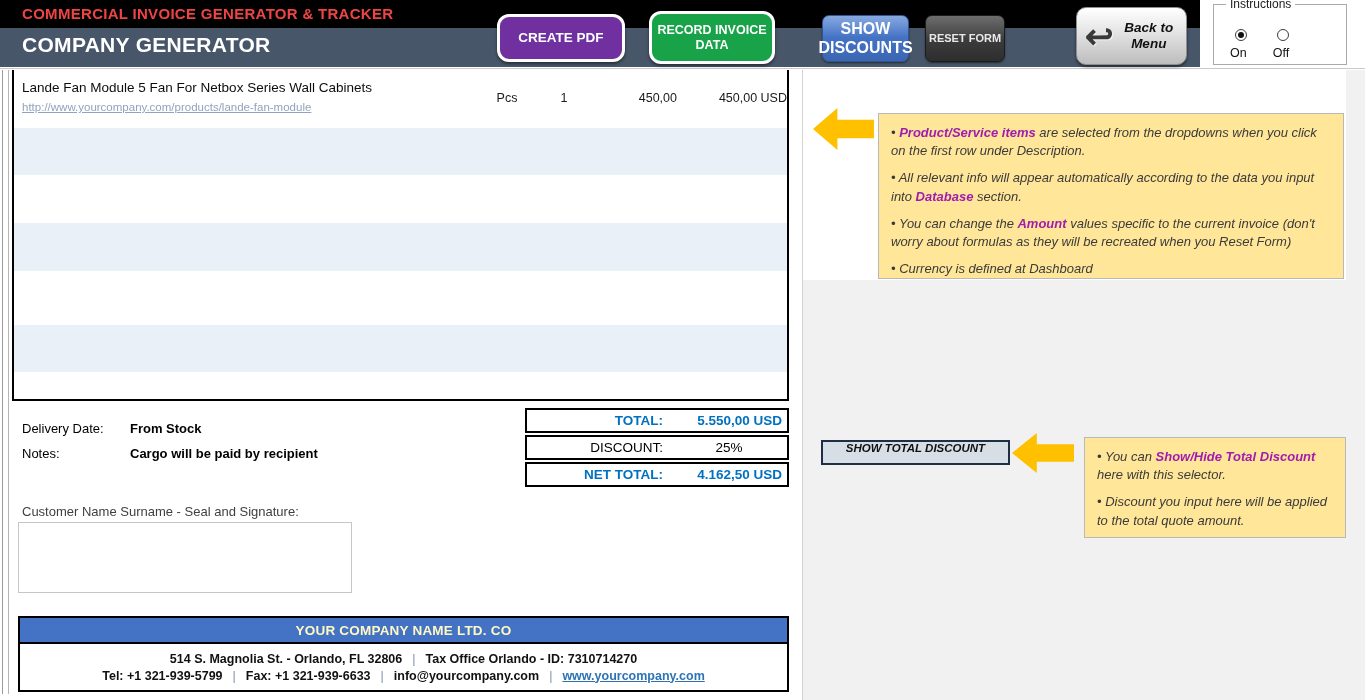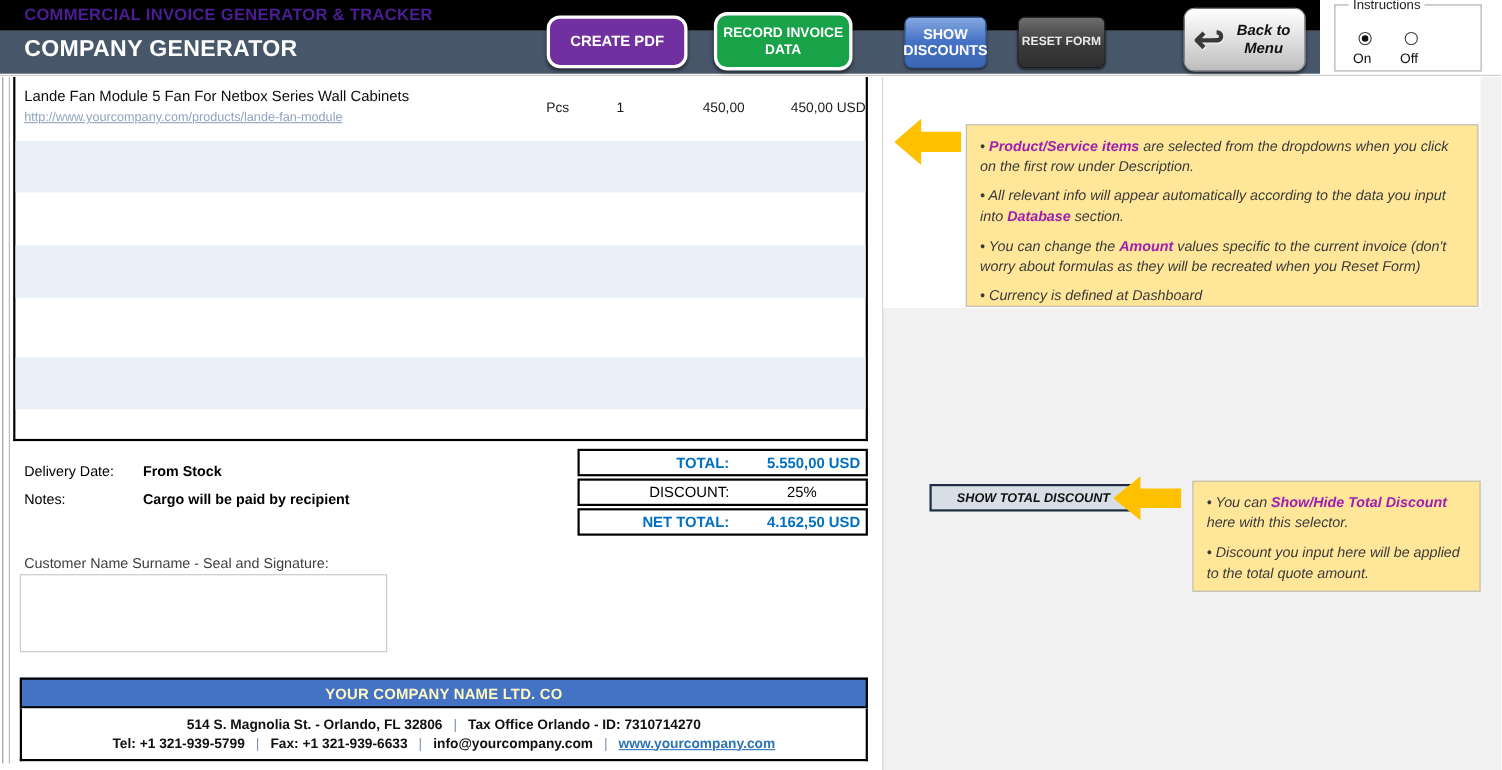--- a/index.html
+++ b/index.html
@@ -3,35 +3,35 @@
 <meta charset="utf-8">
 <style>
   * { margin:0; padding:0; box-sizing:border-box; }
   html,body { width:1365px; height:700px; }
   body { font-family:"Liberation Sans", sans-serif; background:#ffffff; position:relative; overflow:hidden; }
   .abs { position:absolute; }
 
   
   .hdr-black { left:0; top:0; width:1200px; height:28px; background:#000000; }
   .hdr-slate { left:0; top:28px; width:1200px; height:39px; background:#475668; }
-  .app-title { left:22px; top:5px; color:#4c1d95; font-size:15px; font-weight:bold; letter-spacing:.3px; }
+  .app-title { left:22px; top:5px; color:#ef4444; font-size:15px; font-weight:bold; letter-spacing:.3px; }
   .page-title { left:22px; top:33px; color:#ffffff; font-size:21px; font-weight:bold; letter-spacing:.3px; }
   .hdr-line { left:0; top:68px; width:1365px; height:0; border-top:1px solid #c9c9c9; }
 
   .hbtn { display:flex; align-items:center; justify-content:center; text-align:center;
           color:#fff; font-weight:bold; cursor:pointer; line-height:1.15; }
   .btn-pdf { left:497px; top:14px; width:128px; height:48px; background:#7030A0;
              border:3px solid #fff; border-radius:12px; font-size:13.5px;
              box-shadow:0 2px 3px rgba(0,0,0,.45); }
   .btn-record { left:649px; top:11px; width:126px; height:53px; background:#18A349;
              border:3px solid #fff; border-radius:12px; font-size:12.5px;
              box-shadow:0 2px 3px rgba(0,0,0,.45); }
-  .btn-showdisc { left:822px; top:15px; width:75px; height:47px;
+  .btn-showdisc { left:822px; top:15px; width:87px; height:47px;
              background:linear-gradient(180deg,#87a9e0 0%,#4472C4 48%,#3c66b2 100%);
-             border:1px solid #2F5597; border-radius:7px; font-size:13px;
+             border:1px solid #2F5597; border-radius:7px; font-size:16px;
              box-shadow:0 1px 2px rgba(0,0,0,.5); }
   .btn-reset { left:925px; top:15px; width:80px; height:47px;
              background:linear-gradient(180deg,#6e6e6e 0%,#3b3b3b 55%,#2e2e2e 100%);
              border:1px solid #1c1c1c; border-radius:7px; font-size:11px; color:#e9e9e9;
              box-shadow:0 1px 2px rgba(0,0,0,.5); }
   .btn-back { left:1076px; top:7px; width:111px; height:58px;
              background:linear-gradient(180deg,#ffffff 0%,#e3e3e3 45%,#bdbdbd 100%);
              border:1px solid #8f8f8f; border-radius:10px;
              box-shadow:0 2px 3px rgba(0,0,0,.5); display:flex; align-items:center; gap:6px;
              padding:0 8px; cursor:pointer; }
@@ -104,23 +104,23 @@
   .note p { margin-bottom:9px; }
   .note b { color:#a21caf; }
   .note1 { left:75px; top:43px; width:466px; height:166px; }
   .note2 { left:281px; top:367px; width:262px; height:101px; }
   .arrow { position:absolute; background:#FFC000;
           clip-path:polygon(0 50%, 40% 0, 40% 28%, 100% 28%, 100% 72%, 40% 72%, 40% 100%);
           filter:drop-shadow(1px 2px 1px rgba(0,0,0,.25)); }
   .arrow1 { left:10px; top:38px; width:61px; height:42px; }
   .arrow2 { left:209px; top:363px; width:62px; height:40px; }
   .std-btn { position:absolute; left:18px; top:370px; width:189px; height:25px;
-          background:#D8DEE6; border:2px solid #1f2e45; display:flex; align-items:center;
+          background:#D8DEE6; border:2px solid #1f2e45; display:flex; align-items:flex-start;
           justify-content:center; font-size:11.5px; font-weight:bold; font-style:italic;
-          color:#111; cursor:pointer;margin-left:24px; }
+          color:#111; cursor:pointer; }
 </style>
 </head>
 <body>
 
 <div class="abs hdr-black"></div>
 <div class="abs hdr-slate"></div>
 <div class="abs app-title">COMMERCIAL INVOICE GENERATOR &amp; TRACKER</div>
 <div class="abs page-title">COMPANY GENERATOR</div>
 <div class="abs hdr-line"></div>
 

